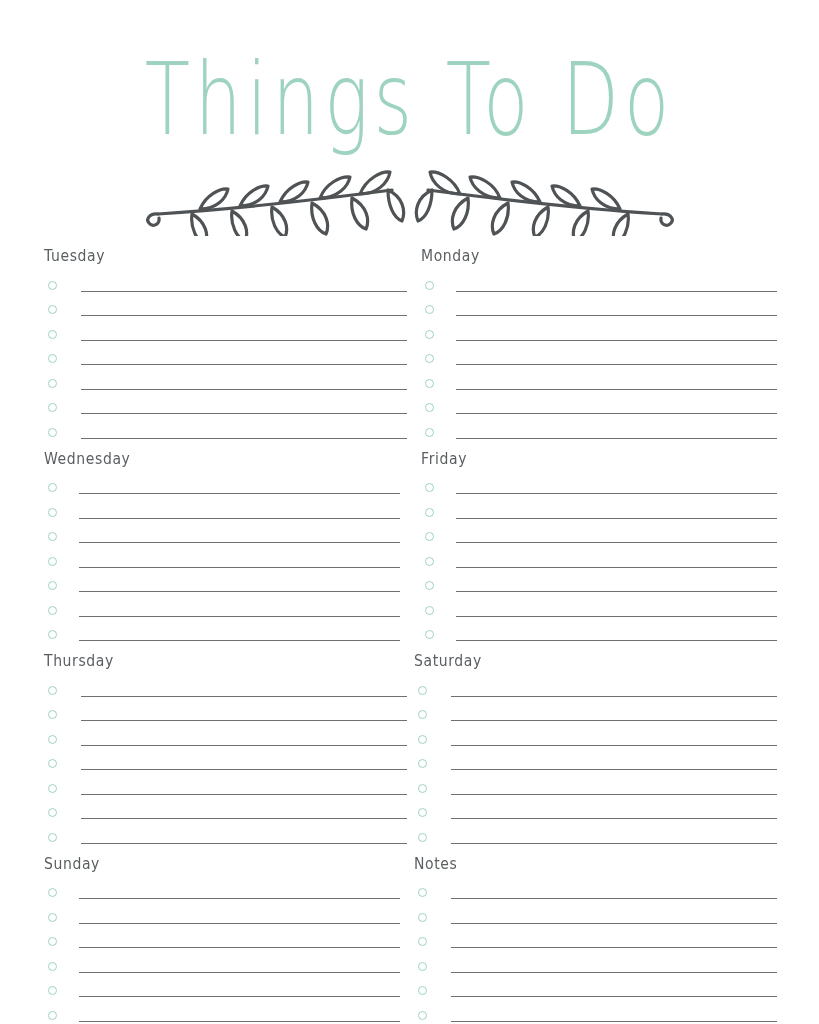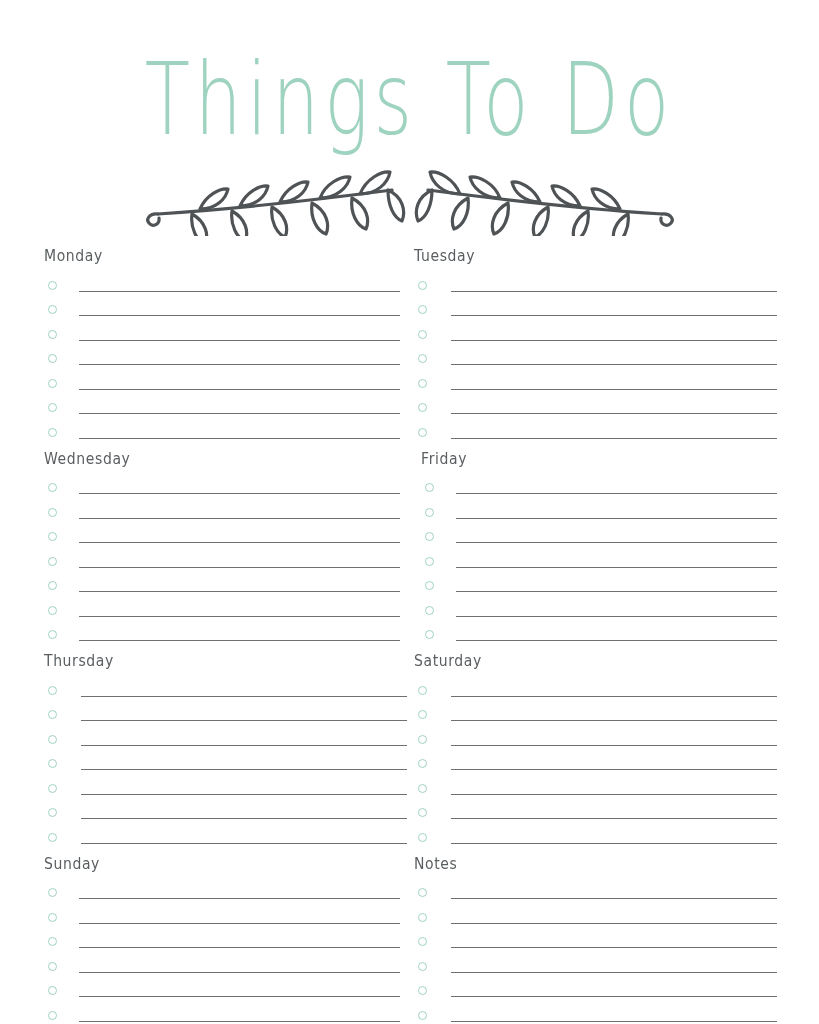--- a/index.html
+++ b/index.html
@@ -134,20 +134,53 @@
       <path d="M488 48 c 2 14 -5 27 -13 30 c -4 -9 -1 -22 13 -30 z"></path>
       <path d="M448 45 c 2 14 -5 27 -13 30 c -4 -9 -1 -22 13 -30 z"></path>
       <path d="M408 41 c 2 14 -5 27 -13 30 c -4 -9 -1 -22 13 -30 z"></path>
       <path d="M368 37 c 2 15 -5 28 -14 31 c -4 -9 -1 -23 14 -31 z"></path>
       <path d="M328 32 c 2 15 -5 28 -14 31 c -4 -9 -1 -23 14 -31 z"></path>
       <path d="M292 24 c 0 16 -6 28 -14 31 c -4 -10 -1 -24 14 -31 z"></path>
     </g>
   </svg>
 
   <div class="grid">
+      <div class="block right">
+        <div class="block-title">Tuesday</div>
+        <ul class="rows">
+          <li class="row">
+            <span class="bullet"></span>
+            <span class="line"></span>
+          </li>
+          <li class="row">
+            <span class="bullet"></span>
+            <span class="line"></span>
+          </li>
+          <li class="row">
+            <span class="bullet"></span>
+            <span class="line"></span>
+          </li>
+          <li class="row">
+            <span class="bullet"></span>
+            <span class="line"></span>
+          </li>
+          <li class="row">
+            <span class="bullet"></span>
+            <span class="line"></span>
+          </li>
+          <li class="row">
+            <span class="bullet"></span>
+            <span class="line"></span>
+          </li>
+          <li class="row">
+            <span class="bullet"></span>
+            <span class="line"></span>
+          </li>
+        </ul>
+      </div>
       <div class="block">
         <div class="block-title">Monday</div>
         <ul class="rows">
           <li class="row">
             <span class="bullet"></span>
             <span class="line"></span>
           </li>
           <li class="row">
             <span class="bullet"></span>
             <span class="line"></span>
@@ -167,53 +200,20 @@
           <li class="row">
             <span class="bullet"></span>
             <span class="line"></span>
           </li>
           <li class="row">
             <span class="bullet"></span>
             <span class="line"></span>
           </li>
         </ul>
       </div>
-      <div class="block right">
-        <div class="block-title">Tuesday</div>
-        <ul class="rows">
-          <li class="row">
-            <span class="bullet"></span>
-            <span class="line"></span>
-          </li>
-          <li class="row">
-            <span class="bullet"></span>
-            <span class="line"></span>
-          </li>
-          <li class="row">
-            <span class="bullet"></span>
-            <span class="line"></span>
-          </li>
-          <li class="row">
-            <span class="bullet"></span>
-            <span class="line"></span>
-          </li>
-          <li class="row">
-            <span class="bullet"></span>
-            <span class="line"></span>
-          </li>
-          <li class="row">
-            <span class="bullet"></span>
-            <span class="line"></span>
-          </li>
-          <li class="row">
-            <span class="bullet"></span>
-            <span class="line"></span>
-          </li>
-        </ul>
-      </div>
       <div class="block">
         <div class="block-title">Wednesday</div>
         <ul class="rows">
           <li class="row">
             <span class="bullet"></span>
             <span class="line"></span>
           </li>
           <li class="row">
             <span class="bullet"></span>
             <span class="line"></span>

